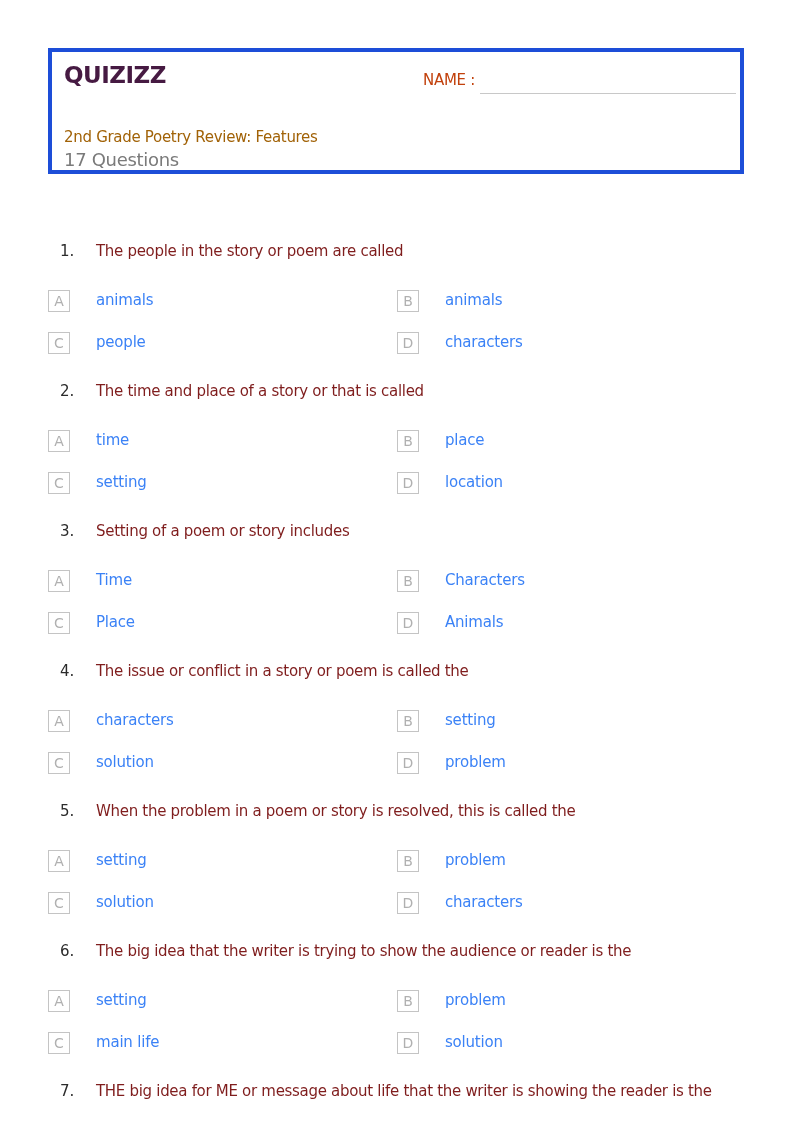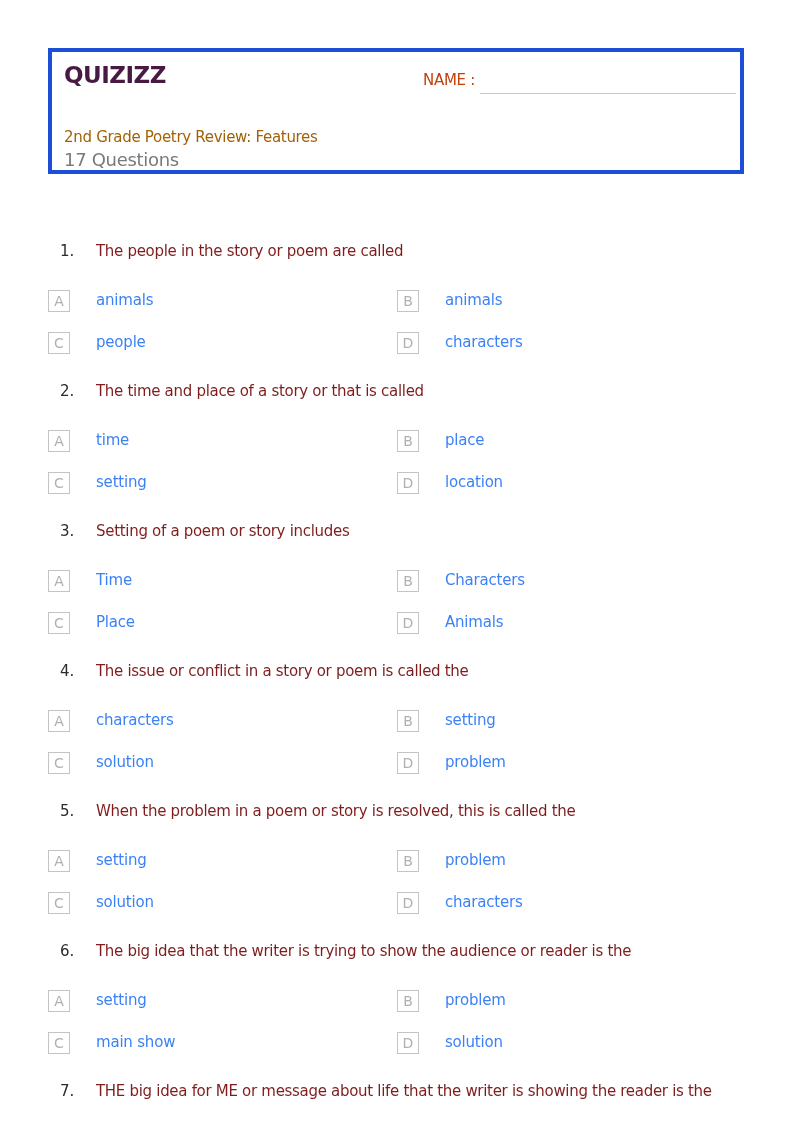--- a/index.html
+++ b/index.html
@@ -147,21 +147,21 @@
   <div class="opt" style="left:48px; top:48px;">
     <div class="opt-box">A</div>
     <span class="opt-text">setting</span>
   </div>
   <div class="opt" style="left:397px; top:48px;">
     <div class="opt-box">B</div>
     <span class="opt-text">problem</span>
   </div>
   <div class="opt" style="left:48px; top:90px;">
     <div class="opt-box">C</div>
-    <span class="opt-text">main show</span>
+    <span class="opt-text">main life</span>
   </div>
   <div class="opt" style="left:397px; top:90px;">
     <div class="opt-box">D</div>
     <span class="opt-text">solution</span>
   </div>
 </div>
 
 <div class="question" style="top:1082px;">
   <span class="q-num">7.</span>
   <span class="q-text">THE big idea for ME or message about life that the writer is showing the reader is the</span>

